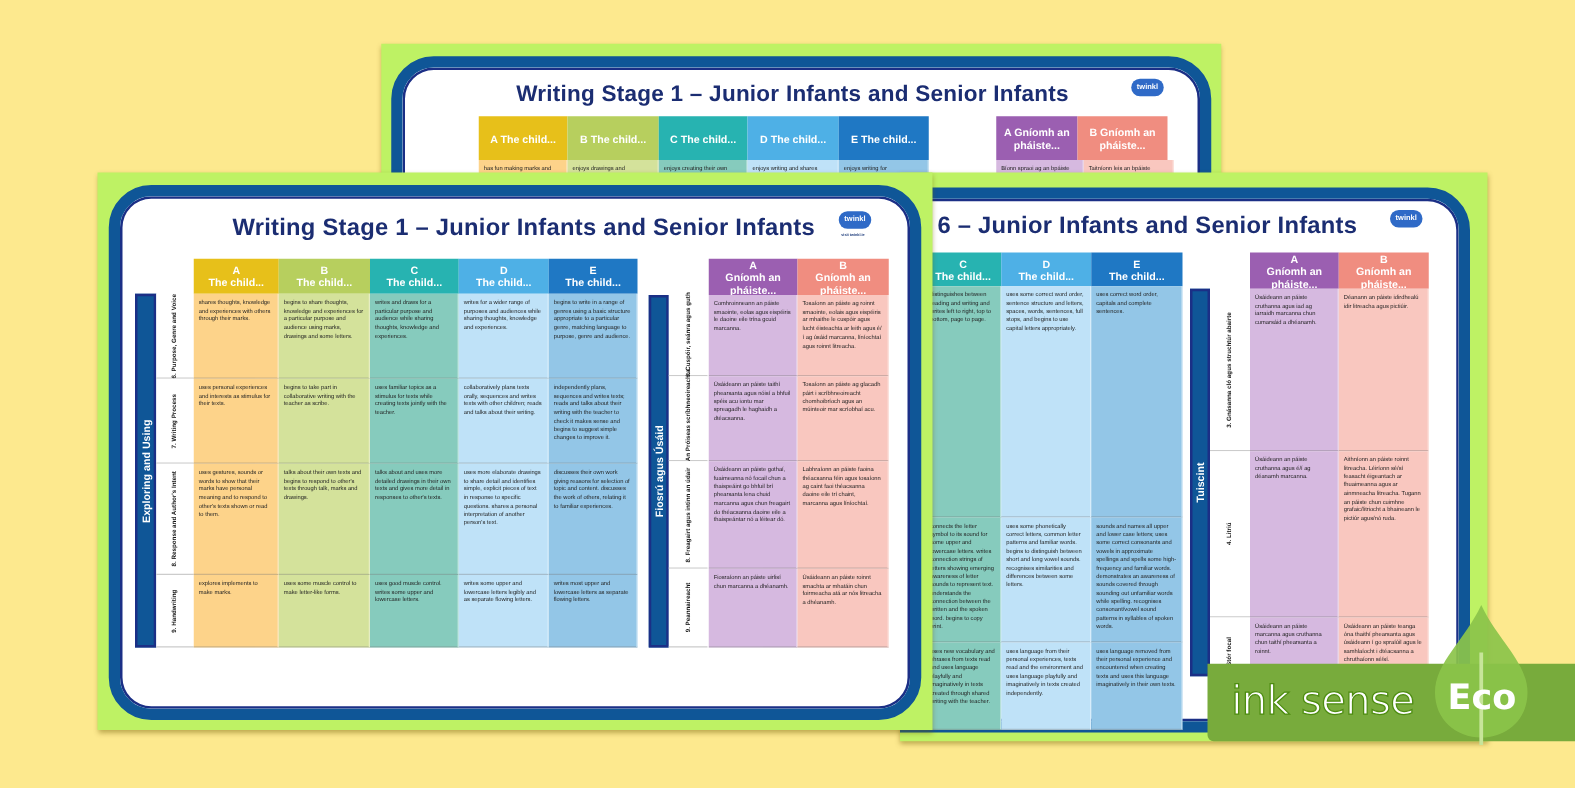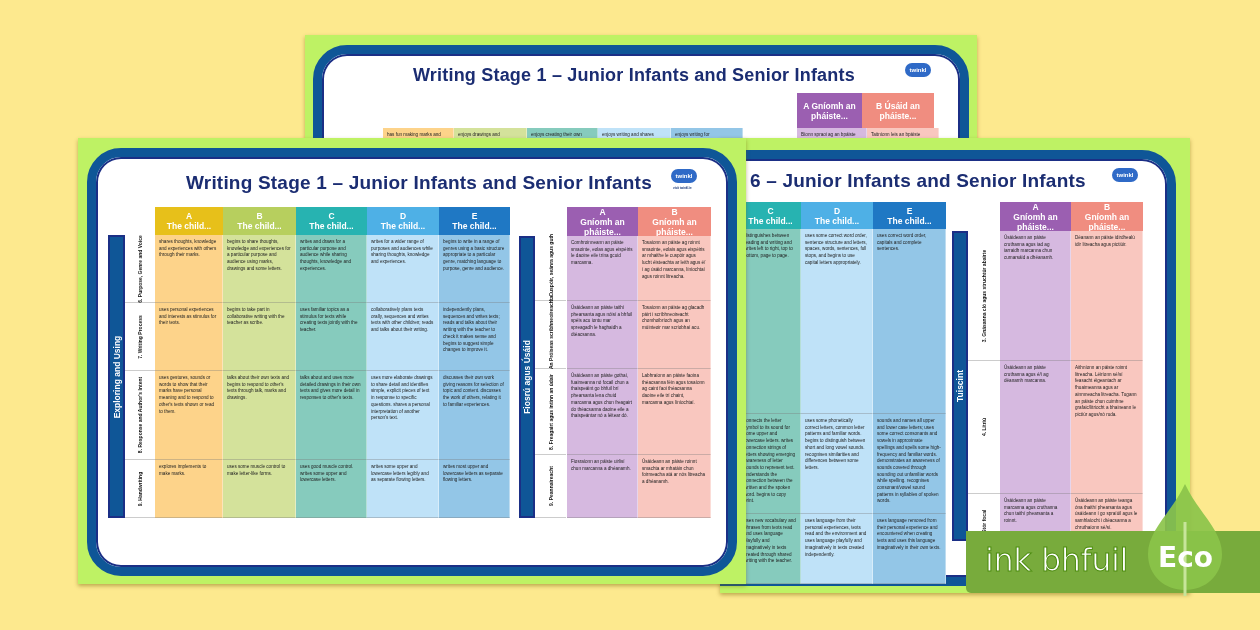--- a/index.html
+++ b/index.html
@@ -23,26 +23,43 @@
   .leaf{position:absolute;left:1146px;top:482px;width:78px;height:114px;}
   .eco-label{position:absolute;left:1158px;top:541px;font-size:28px;font-weight:bold;color:#fff;font-family:"DejaVu Sans",sans-serif;}
 </style>
 </head>
 <body>
 
 <div class="sheet" style="left:305px;top:35px;width:672px;height:120px;">
   <div class="frame" style="left:8px;top:10px;width:656px;height:200px;"></div>
   <div class="title" style="left:108px;top:30px;font-size:18px;">Writing Stage 1 – Junior Infants and Senior Infants</div>
   <div class="logo" style="left:600px;top:28px;">twinkl</div>
+  <div class="grid" style="left:78px;top:58px;">
+    <div class="hdr" style="width:71px;height:35px;background:#e7c01a;">
+        <span>A The child...</span>
+      </div>
+    <div class="hdr" style="width:73px;height:35px;background:#b7cf5e;">
+        <span>B The child...</span>
+      </div>
+    <div class="hdr" style="width:71px;height:35px;background:#27b3b1;">
+        <span>C The child...</span>
+      </div>
+    <div class="hdr" style="width:73px;height:35px;background:#4eb0e6;">
+        <span>D The child...</span>
+      </div>
+    <div class="hdr" style="width:72px;height:35px;background:#1f78c4;">
+        <span>E The child...</span>
+      </div>
+  </div>
   <div class="grid" style="left:492px;top:58px;">
     <div class="hdr" style="width:65px;height:35px;background:#9b5fb1;">
         <span>A Gníomh an pháiste...</span>
       </div>
     <div class="hdr" style="width:72px;height:35px;background:#f08d80;">
-        <span>B Úsáid an pháiste...</span>
+        <span>B Gníomh an pháiste...</span>
       </div>
   </div>
   <div class="grid" style="left:78px;top:93px;font-size:4.5px;">
     <div class="cell" style="width:71px;height:20px;background:#fdd38a;">has fun making marks and</div>
     <div class="cell" style="width:73px;height:20px;background:#d4e29b;">enjoys drawings and</div>
     <div class="cell" style="width:71px;height:20px;background:#86cbbd;">enjoys creating their own</div>
     <div class="cell" style="width:73px;height:20px;background:#bfe2f8;">enjoys writing and shares</div>
     <div class="cell" style="width:72px;height:20px;background:#93c6e7;">enjoys writing for</div>
   </div>
   <div class="grid" style="left:492px;top:93px;">
@@ -234,18 +251,18 @@
         </div>
       <div class="cell" style="width:73px;height:65px;background:#f9c7bf;">Tosaíonn an páiste ag roinnt smaointe, eolais agus eispéiris ar mhaithe le cuspóir agus lucht éisteachta ar leith agus é/í ag úsáid marcanna, líníochtaí agus roinnt litreacha.</div>
       <div class="cell" style="width:73px;height:68px;background:#f9c7bf;">Tosaíonn an páiste ag glacadh páirt i scríbhneoireacht chomhoibríoch agus an múinteoir mar scríobhaí acu.</div>
       <div class="cell" style="width:73px;height:86px;background:#f9c7bf;">Labhraíonn an páiste faoina théacsanna féin agus tosaíonn ag caint faoi théacsanna daoine eile trí chaint, marcanna agus líníochtaí.</div>
       <div class="cell" style="width:73px;height:63px;background:#f9c7bf;">Úsáideann an páiste roinnt smachta ar mhatáin chun foirmeacha atá ar nós litreacha a dhéanamh.</div>
     </div>
   </div>
 </div>
 
 <div class="eco"></div>
-<div class="eco-text">ink bhfuil</div>
+<div class="eco-text">ink sense</div>
 <svg class="leaf" viewBox="0 0 78 114">
   <path d="M39 2 C52 30 76 48 76 72 C76 94 59 108 39 108 C19 108 2 94 2 72 C2 48 26 30 39 2 Z" fill="#8bc34a" opacity="0.92"></path>
   <line x1="39" y1="40" x2="39" y2="114" stroke="#c7e59a" stroke-width="3"></line>
 </svg>
 <div class="eco-label">Eco</div>
 
 </body></html>

